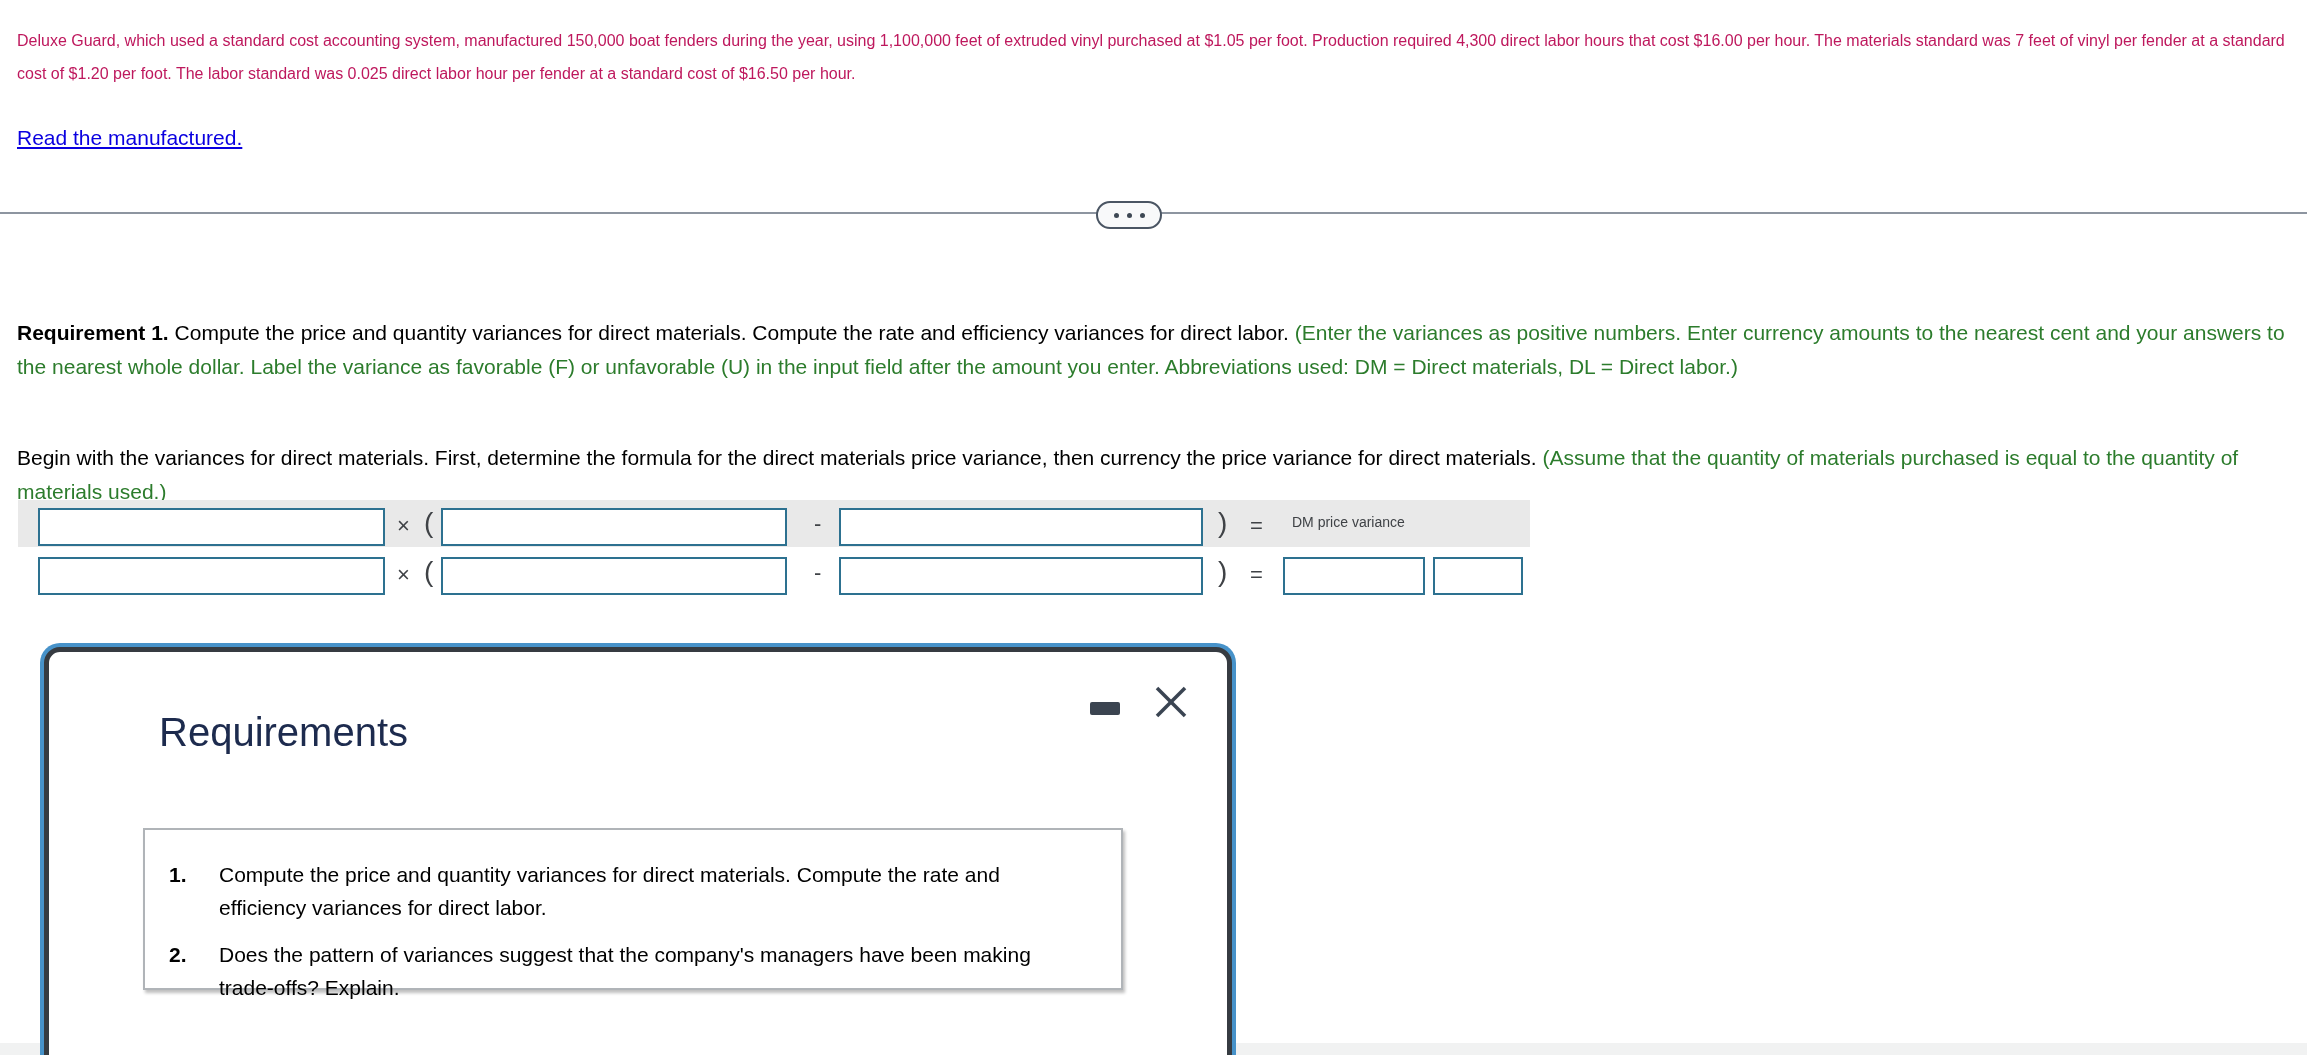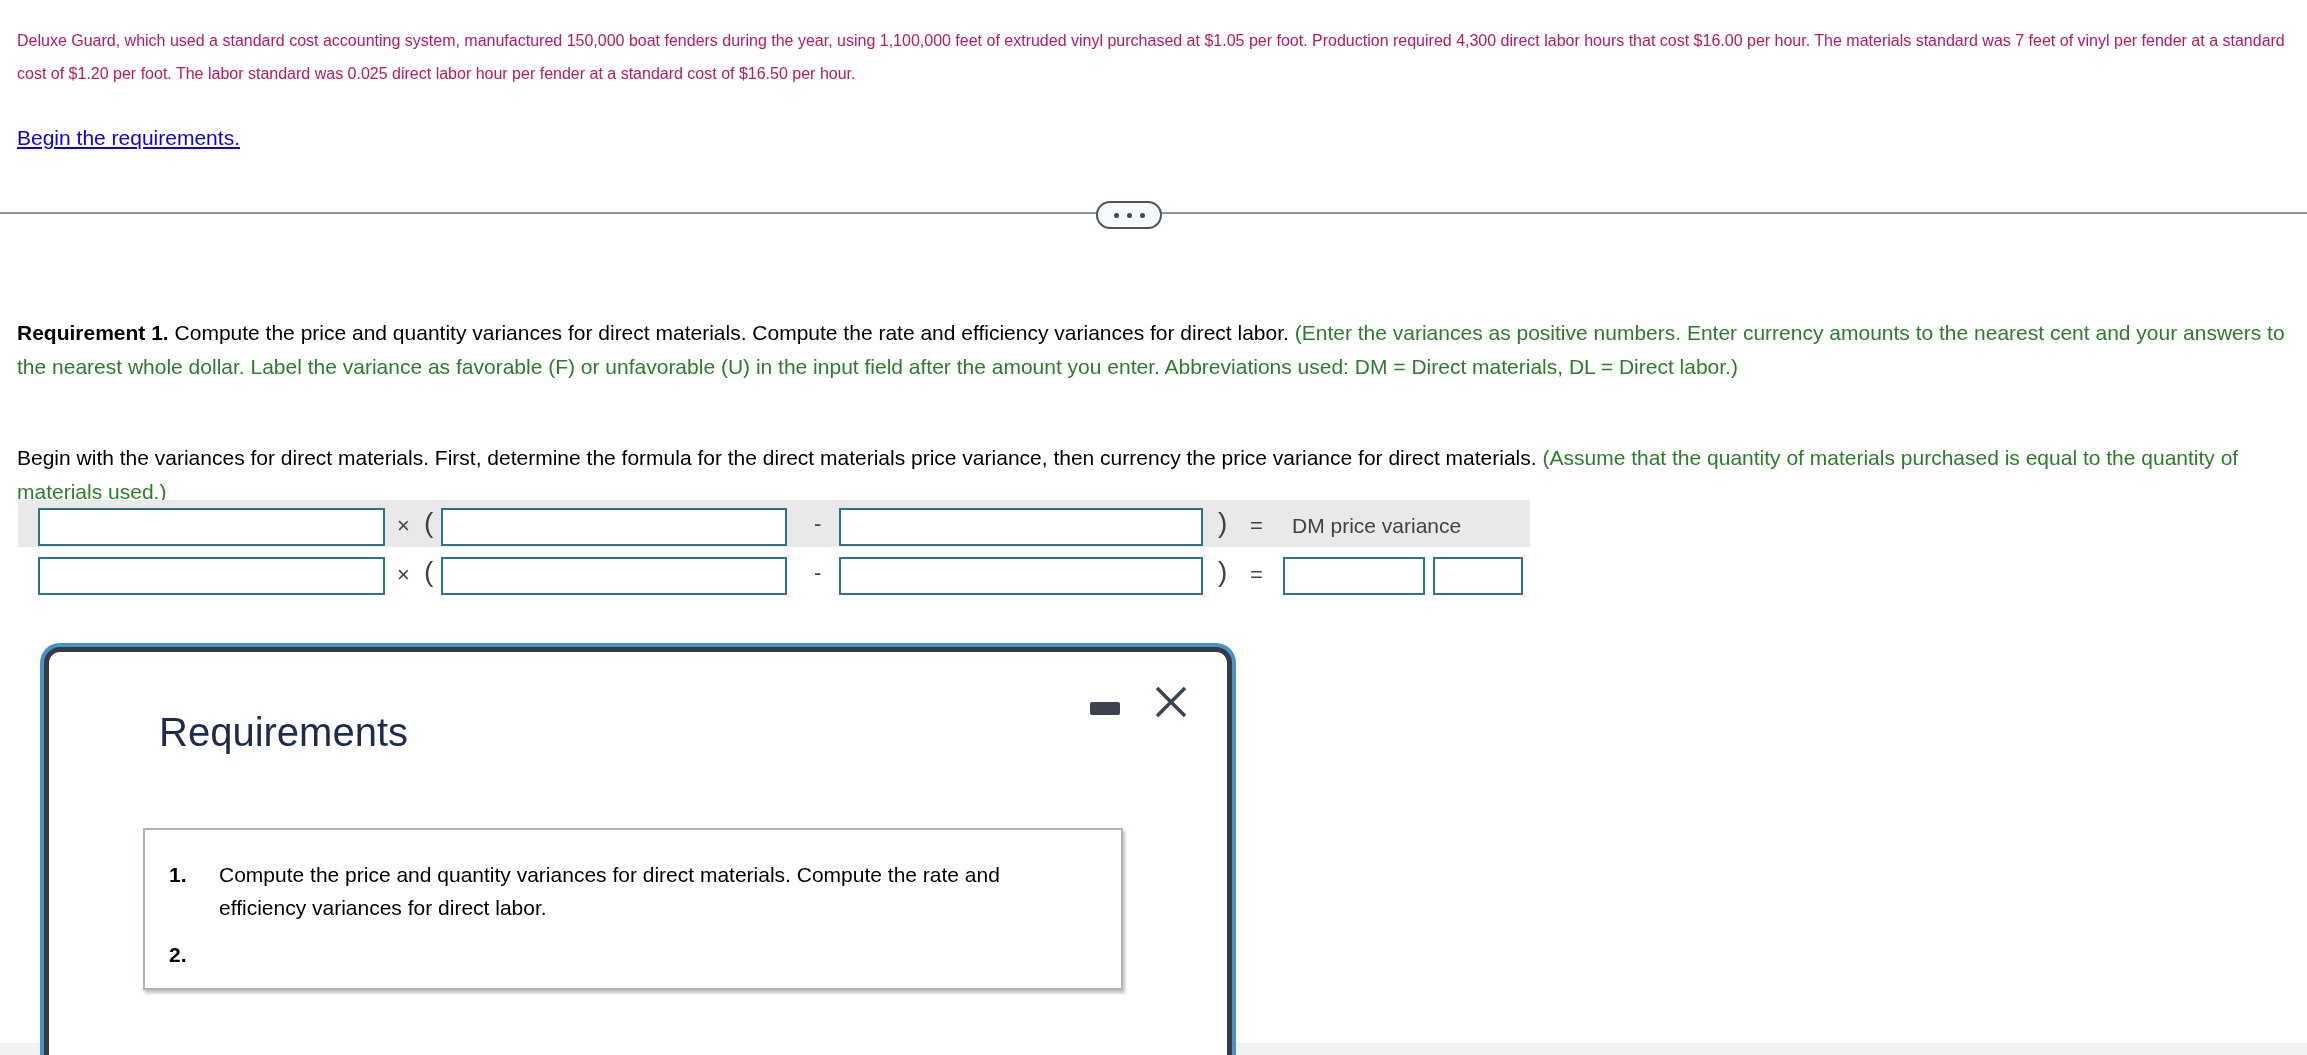--- a/index.html
+++ b/index.html
@@ -45,21 +45,21 @@
   .i1{left:38px;width:347px;} .i2{left:441px;width:346px;} .i3{left:839px;width:364px;}
   .i4{left:1283px;width:142px;} .i5{left:1433px;width:90px;}
   .sym{position:absolute;font-size:22px;color:#3f4246;}
   .paren{font-size:28px;font-weight:300;}
   .s-times-1{left:397px;top:513px;} .s-open-1{left:424px;top:507px;}
   .s-minus-1{left:814px;top:511px;} .s-close-1{left:1218px;top:507px;}
   .s-eq-1{left:1250px;top:513px;}
   .s-times-2{left:397px;top:562px;} .s-open-2{left:424px;top:556px;}
   .s-minus-2{left:814px;top:560px;} .s-close-2{left:1218px;top:556px;}
   .s-eq-2{left:1250px;top:562px;}
-  .result-label{position:absolute;left:1292px;top:514px;font-size:21px;color:#3f4246;}
+  .result-label{position:absolute;left:1292px;top:514px;font-size:14px;color:#3f4246;}
   
   .dialog{
     position:absolute;left:44px;top:647px;width:1188px;height:560px;
     box-sizing:border-box;background:#fff;
     border:5px solid #363b41;border-radius:16px;
     box-shadow:0 0 0 4px #4792c9;
     z-index:10;
   }
   .dialog-title{
     position:absolute;left:110px;top:58px;
@@ -83,21 +83,21 @@
   .req-item{display:flex;margin-top:14px;}
   .req-num{width:50px;padding-left:24px;font-weight:bold;font-size:21px;line-height:33px;flex:none;}
   .req-text{width:850px;font-size:21px;line-height:33px;}
   
   .bottom-strip{position:absolute;left:0;top:1043px;width:2307px;height:12px;background:#f1f2f2;z-index:1;}
 </style>
 </head>
 <body>
 
 <p class="statement">Deluxe Guard, which used a standard cost accounting system, manufactured 150,000 boat fenders during the year, using 1,100,000 feet of extruded vinyl purchased at $1.05 per foot. Production required 4,300 direct labor hours that cost $16.00 per hour. The materials standard was 7 feet of vinyl per fender at a standard cost of $1.20 per foot. The labor standard was 0.025 direct labor hour per fender at a standard cost of $16.50 per hour.</p>
-<a class="read-link">Begin the requirements.</a>
+<a class="read-link">Read the manufactured.</a>
 
 <div class="divider"></div>
 <div class="more-pill">
   <span class="dot"></span>
   <span class="dot"></span>
   <span class="dot"></span>
 </div>
 
 <p class="para req1"><span class="bold">Requirement 1.</span><span> Compute the price and quantity variances for direct materials. Compute the rate and efficiency variances for direct labor. </span><span class="green">(Enter the variances as positive numbers. Enter currency amounts to the nearest cent and your answers to the nearest whole dollar. Label the variance as favorable (F) or unfavorable (U) in the input field after the amount you enter. Abbreviations used: DM = Direct materials, DL = Direct labor.)</span></p>
 
@@ -136,17 +136,18 @@
       <line x1="34" y1="6" x2="6" y2="34" stroke="#3a4452" stroke-width="3.6"></line>
     </svg>
   </div>
   <div class="req-box">
     <div class="req-item">
       <div class="req-num">1.</div>
       <div class="req-text">Compute the price and quantity variances for direct materials. Compute the rate and efficiency variances for direct labor.</div>
     </div>
     <div class="req-item">
       <div class="req-num">2.</div>
+      <div class="req-text">Does the pattern of variances suggest that the company's managers have been making trade-offs? Explain.</div>
     </div>
   </div>
 </div>
 
 <div class="bottom-strip"></div>
 
 </body></html>

